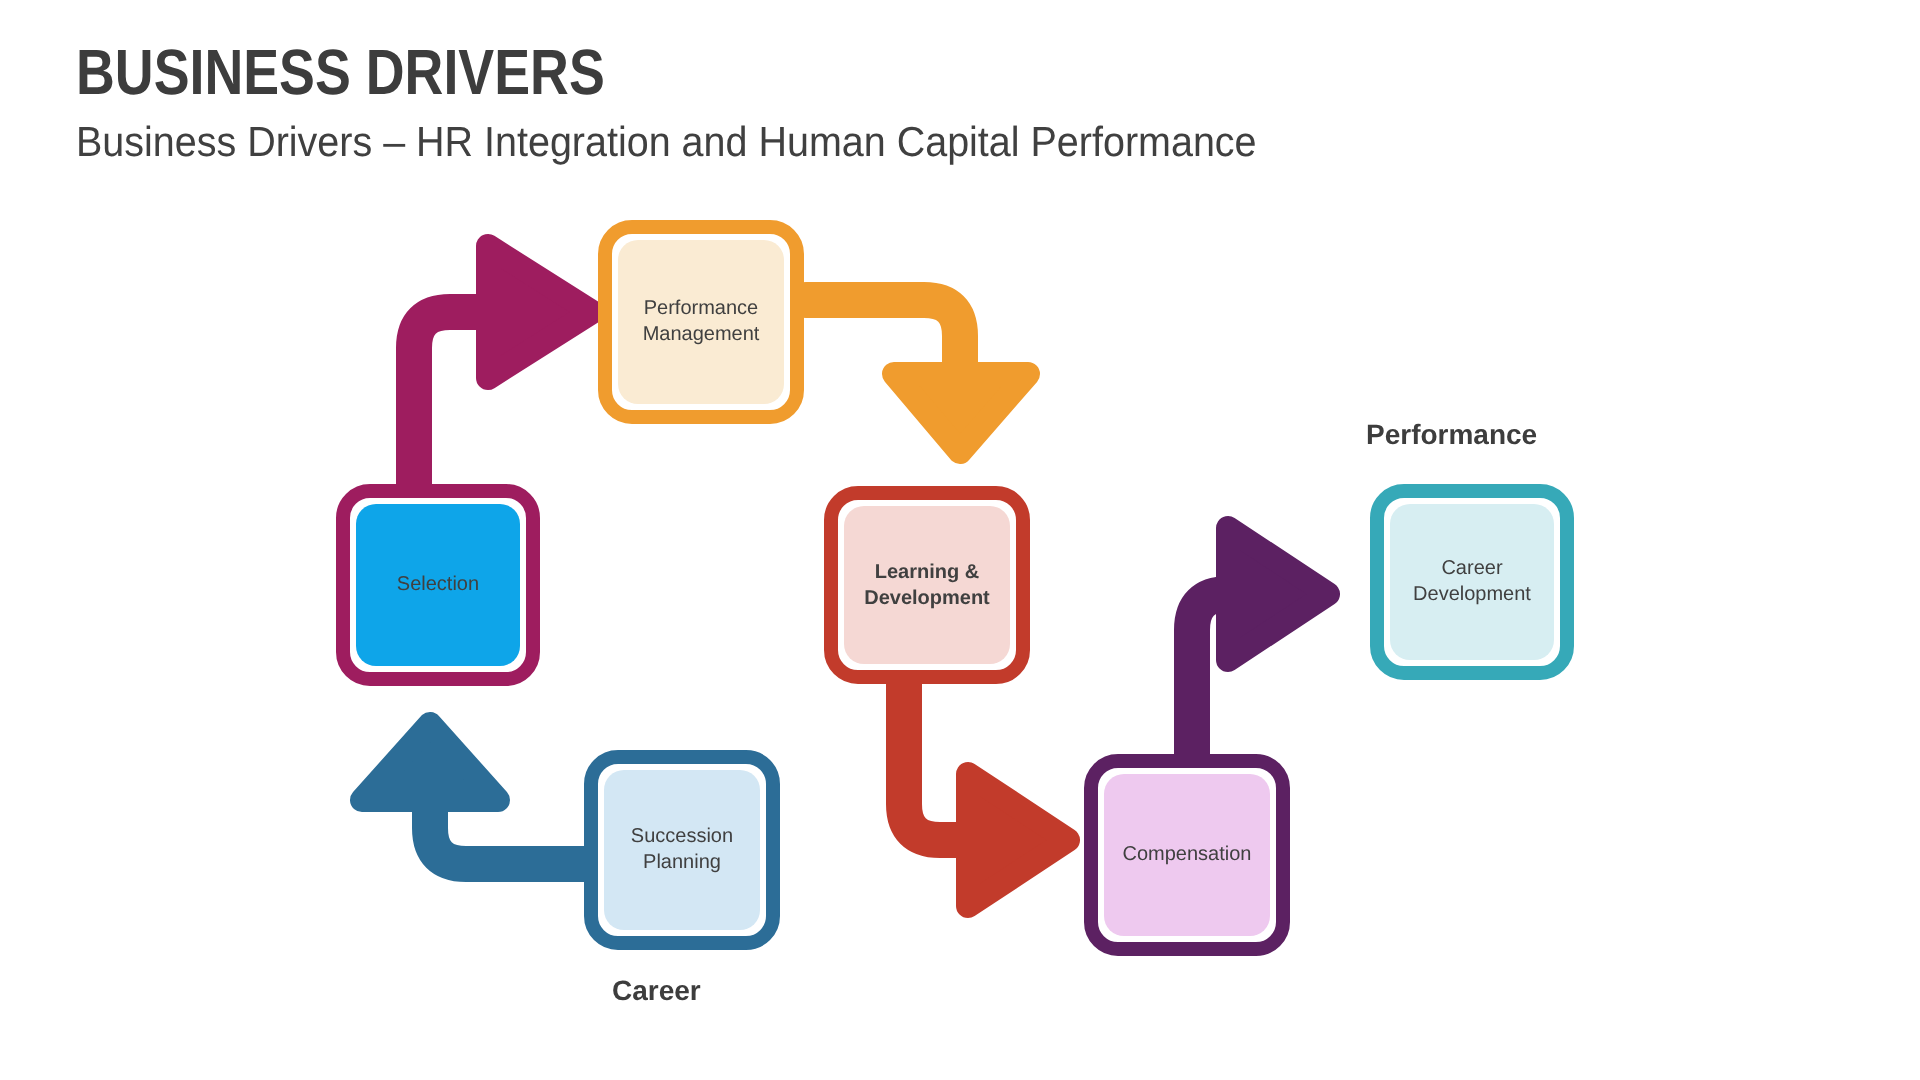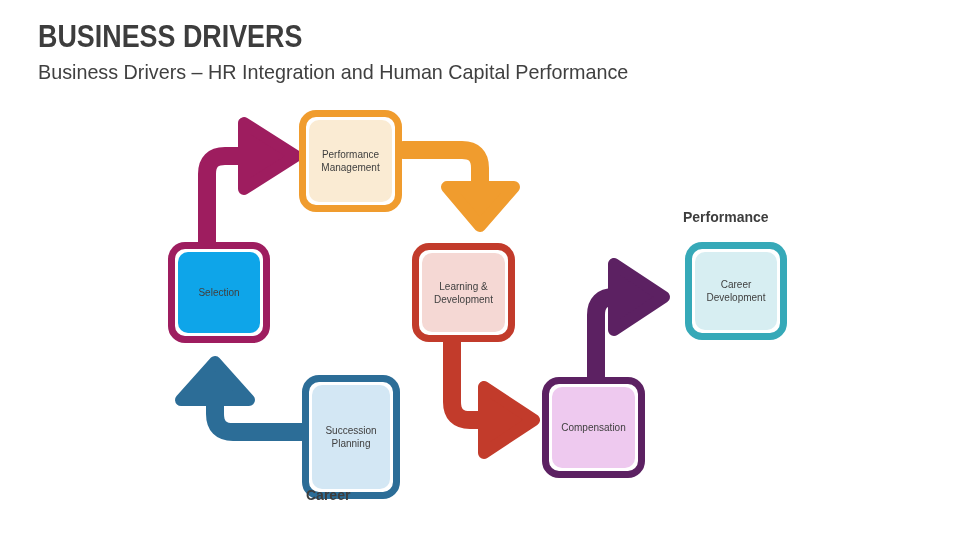--- a/index.html
+++ b/index.html
@@ -36,23 +36,23 @@
   }
   .node-inner{
     flex:1;border-radius:10px;display:flex;align-items:center;justify-content:center;
     text-align:center;font-size:10px;line-height:1.3;color:#404040;
     padding:4px;
   }
   .node-pm   {left:299px;top:110px;width:103px;height:102px;border:7px solid #F09C2E;}
   .node-pm   .node-inner{background:#FAEBD3;}
   .node-sel  {left:168px;top:242px;width:102px;height:101px;border:7px solid #9E1D5F;}
   .node-sel  .node-inner{background:#0ea5e9;}
-  .node-ld   {left:412px;top:243px;width:103px;height:99px;border:7px solid #C23B2B;}
+  .node-ld   {left:412px;top:243px;width:103px;height:99px;border:7px solid #C23B2B;font-weight:bold;}
   .node-ld   .node-inner{background:#F5D8D4;}
-  .node-sp   {left:302px;top:375px;width:98px;height:124px;border:7px solid #2C6D97;}
+  .node-sp   {left:292px;top:375px;width:98px;height:100px;border:7px solid #2C6D97;}
   .node-sp   .node-inner{background:#D3E7F4;}
   .node-comp {left:542px;top:377px;width:103px;height:101px;border:7px solid #5C2162;}
   .node-comp .node-inner{background:#EEC9EF;}
   .node-cd   {left:685px;top:242px;width:102px;height:98px;border:7px solid #36A9B8;}
   .node-cd   .node-inner{background:#D7EEF2;}
 
   
   .annotation{
     position:absolute;z-index:2;font-weight:bold;font-size:14px;color:#3d3d3d;
     white-space:nowrap;

